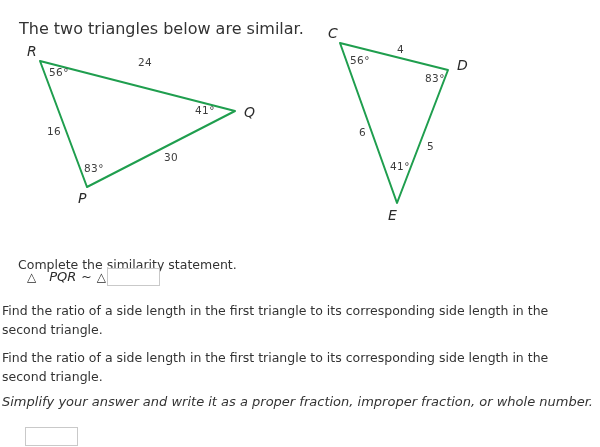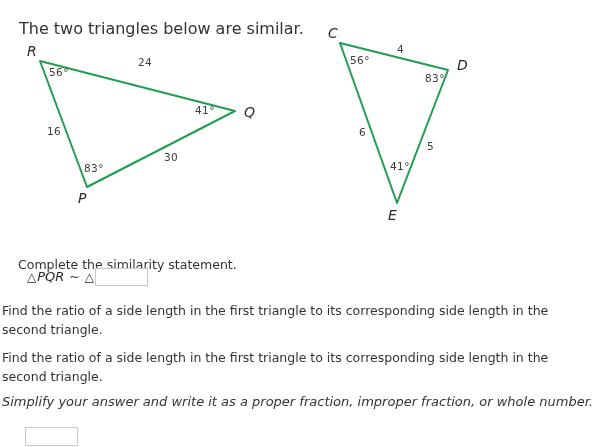--- a/index.html
+++ b/index.html
@@ -36,21 +36,21 @@
   }
   .prompt {
     position: absolute; left: 2px; top: 241px; margin: 16px;
     font-size: 12.5px; color: #333333;
   }
   .statement-row {
     position: absolute; left: 27px; top: 267px; height: 19px;
     display: flex; align-items: center;
   }
   .tri-sym { font-size: 12px; color: #2a2a2a; margin-right: 1px; }
-  .tri-name { font-style: italic; font-size: 13px; color: #2a2a2a; }
+  .tri-name { font-style: italic; font-size: 13px; color: #2a2a2a; margin-left: 12px; }
   .sim-sym { font-size: 12.5px; color: #2a2a2a; margin: 0 5px; }
   .stmt-input {
     width: 53px; height: 18px; box-sizing: border-box;
     border: 1px solid #c9c9c9; background: #ffffff;
     font-family: "DejaVu Sans", sans-serif; font-size: 12px;
     padding: 0 3px; outline: none;
   }
   .q {
     position: absolute; left: 2px; margin: 0;
     font-size: 12.5px; line-height: 19px; color: #333333;

